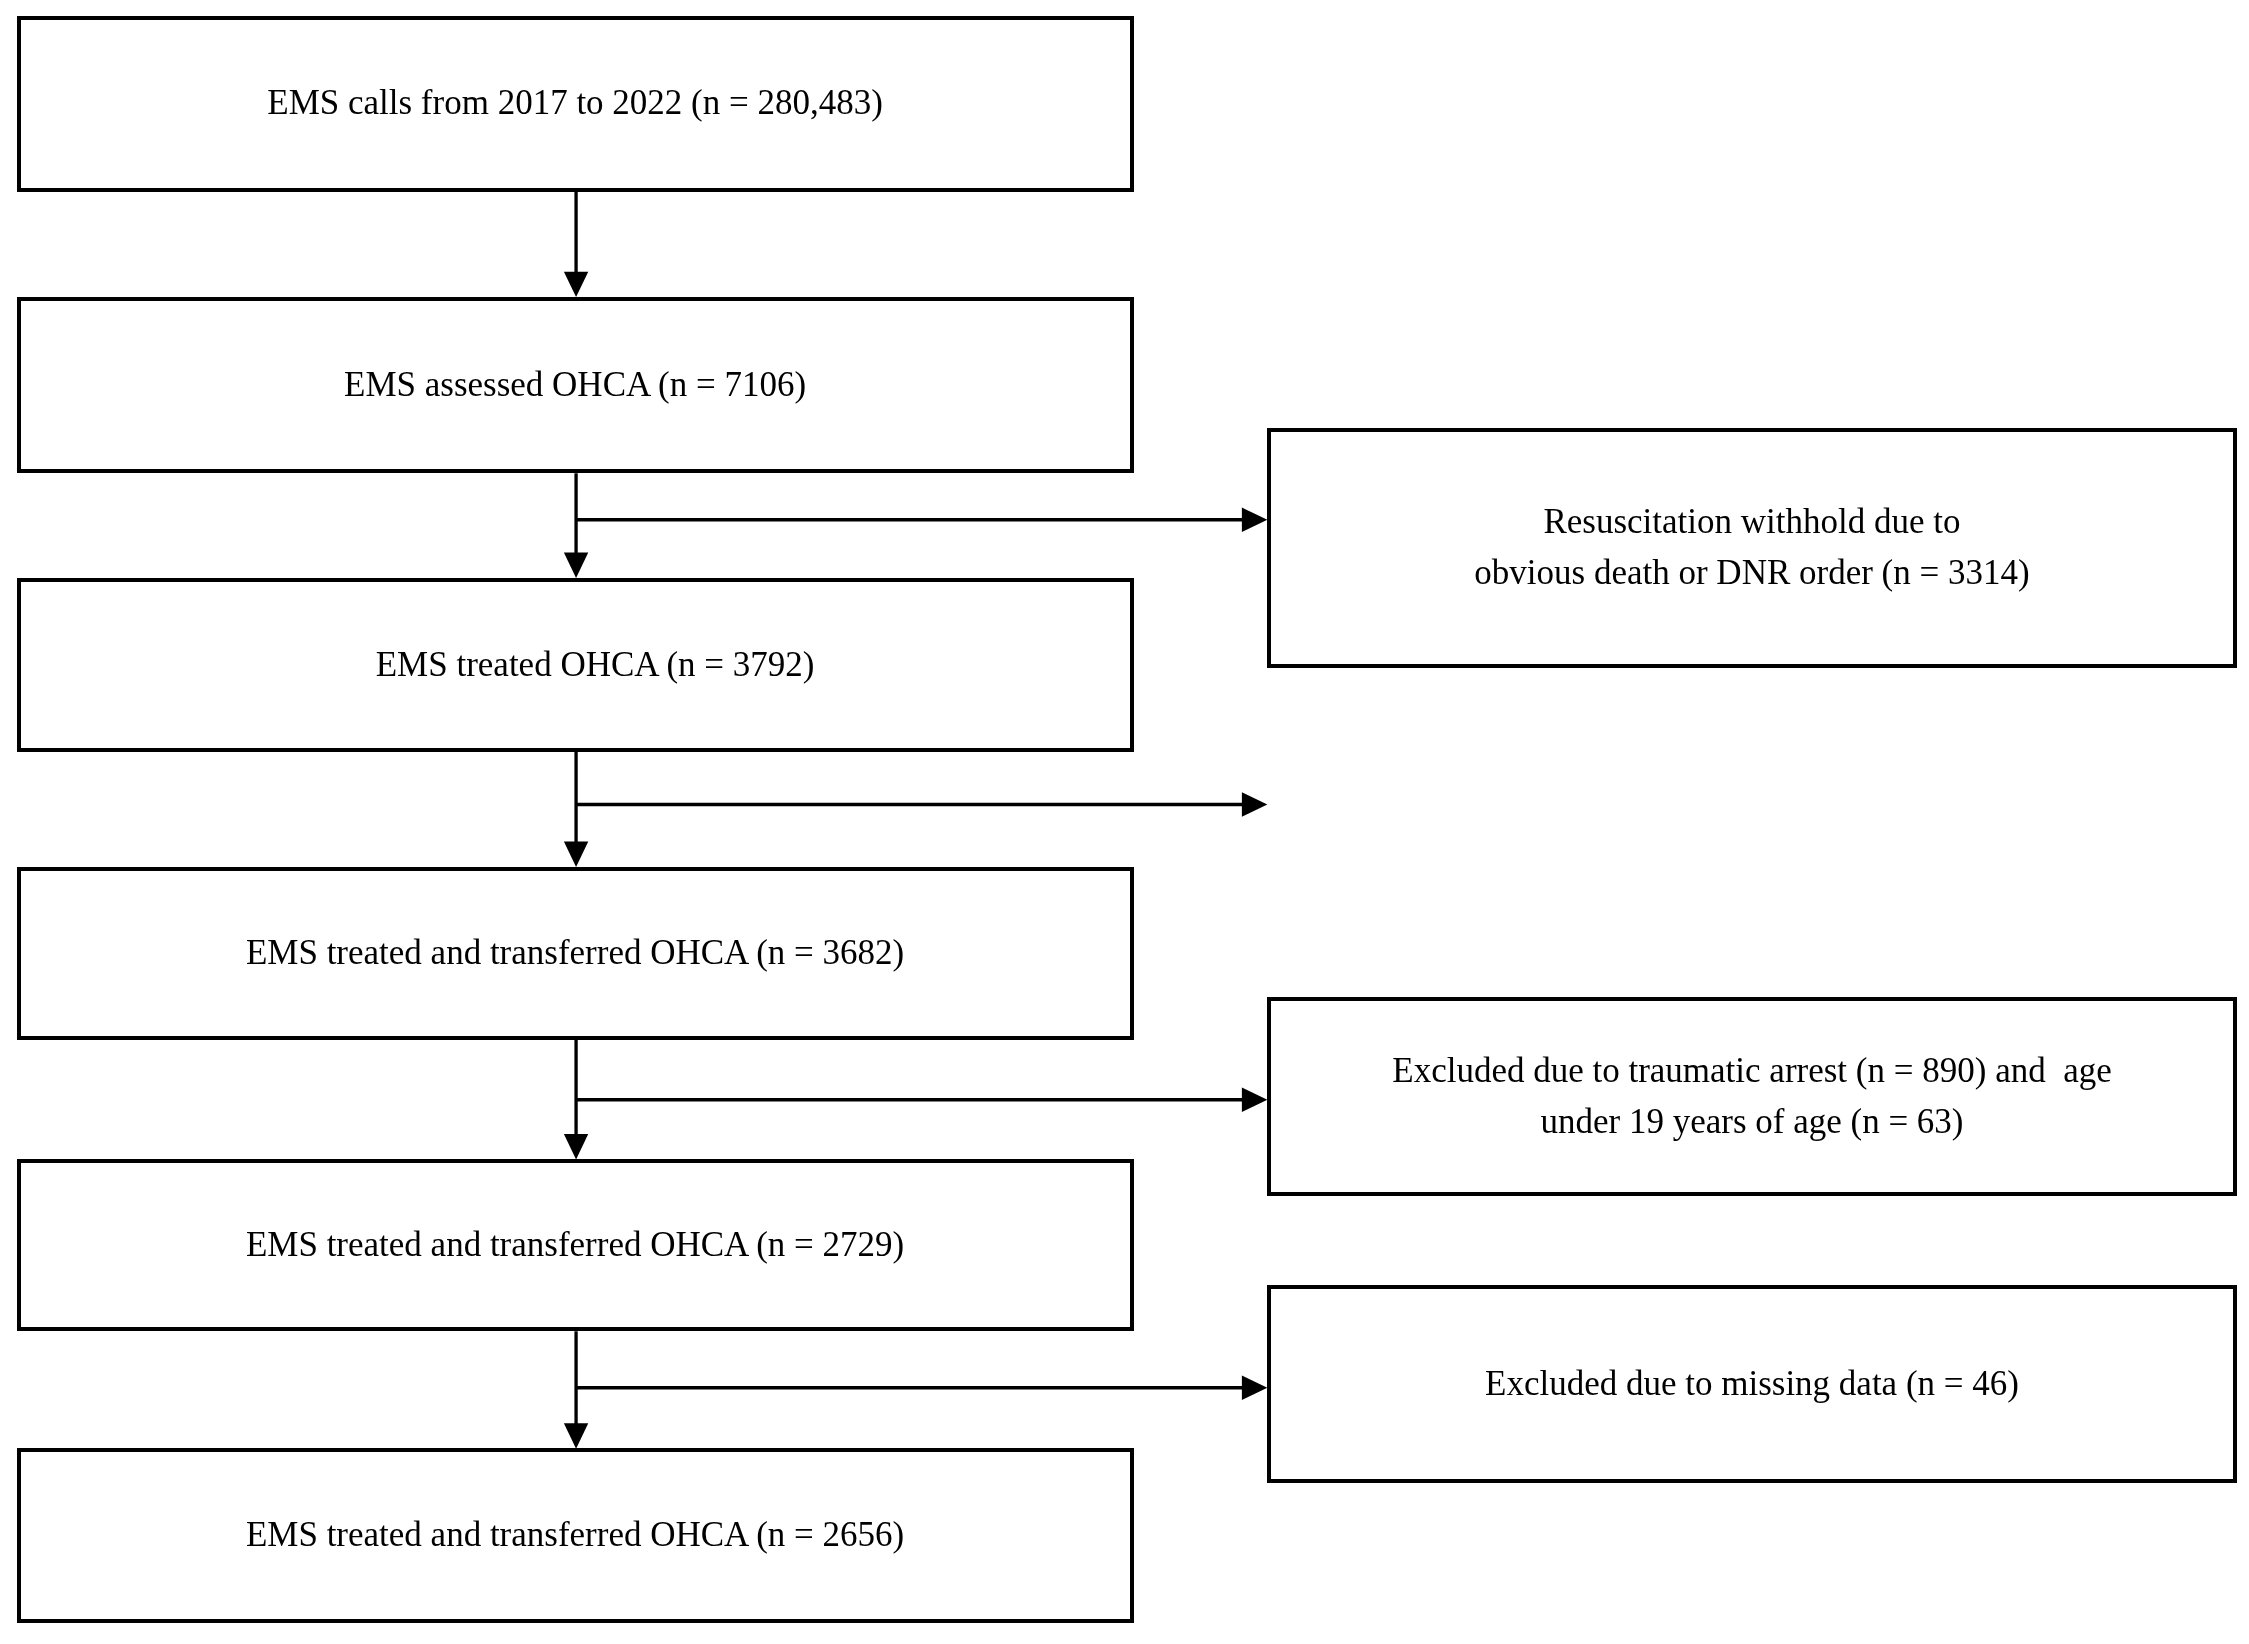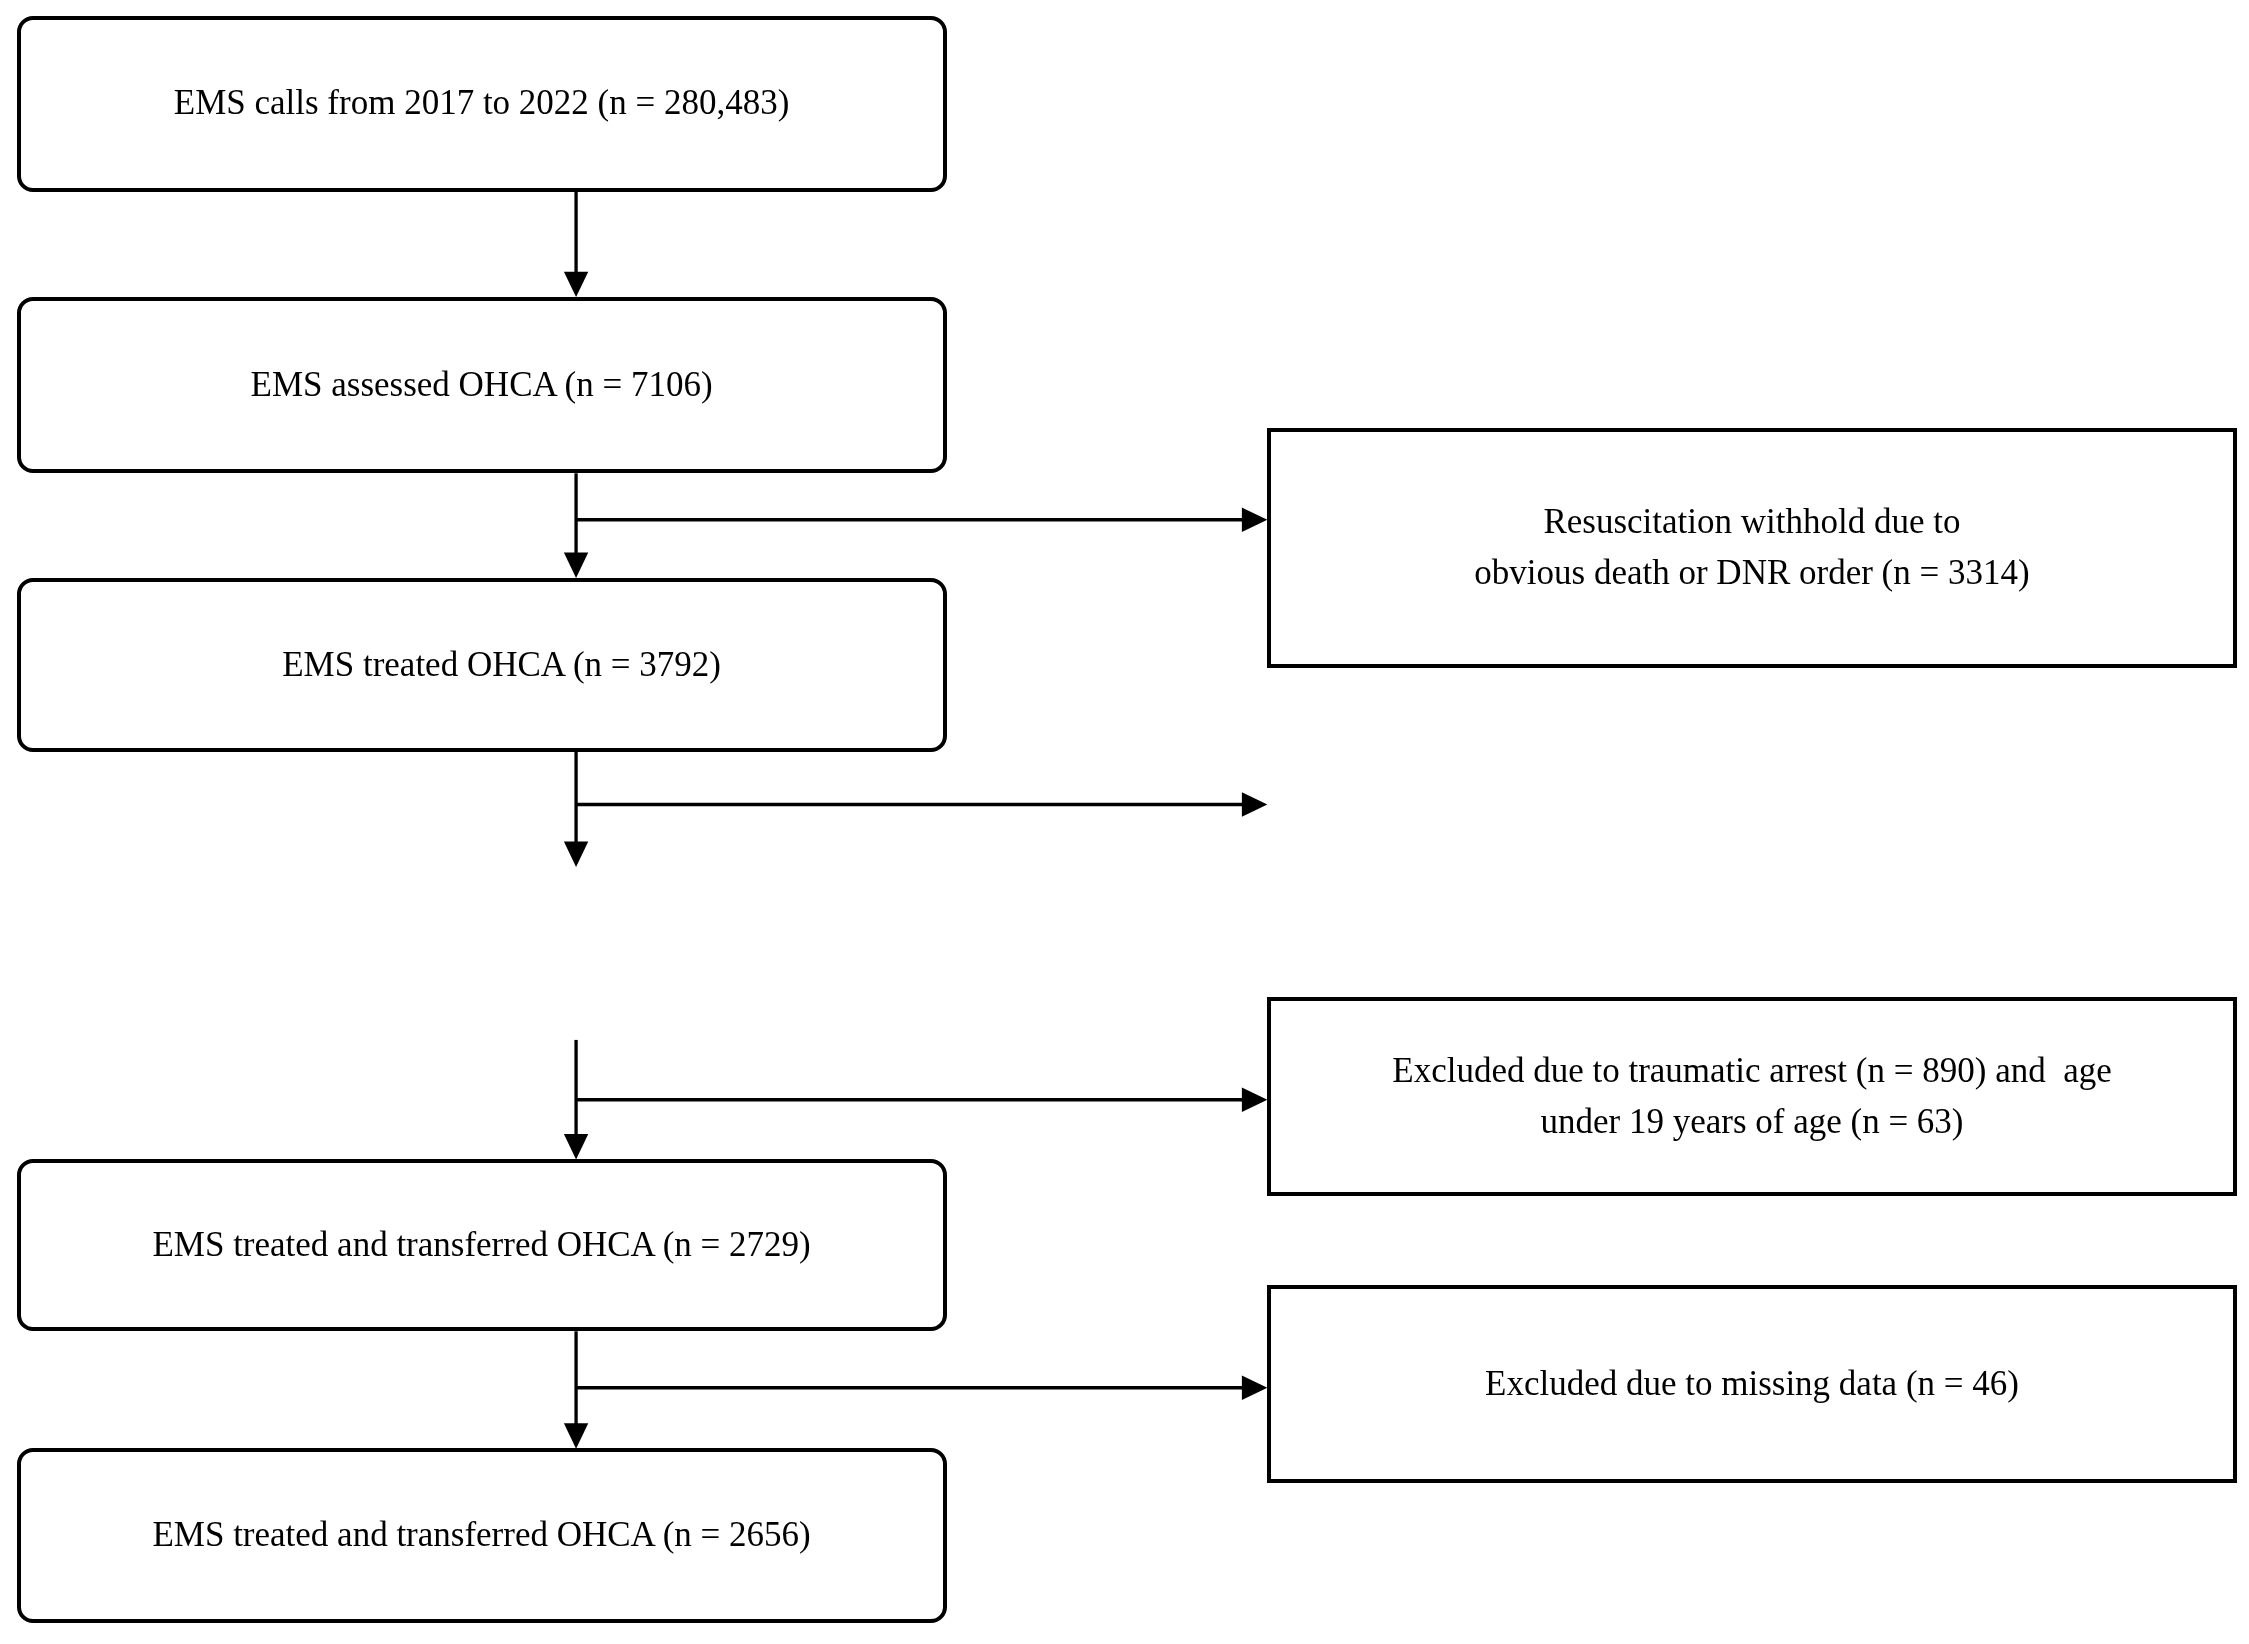--- a/index.html
+++ b/index.html
@@ -24,22 +24,21 @@
     display: flex;
     flex-direction: column;
     align-items: center;
     justify-content: center;
     text-align: center;
     font-size: 35px;
     line-height: 1.45;
   }
   .left-box {
     left: 16.6px;
-    width: 930px;
-    border-radius: 16px;
+    width: 1117px;
   }
   .right-box {
     left: 1267px;
     width: 970px;
   }
   .box-line {
     white-space: pre-wrap;
   }
   svg.connectors {
     position: absolute;
@@ -98,20 +97,23 @@
   </div>
 
   <div class="box left-box" style="top:297px;  height:176px;">
     <div class="box-line">EMS assessed OHCA (n = 7106)</div>
   </div>
 
   <div class="box left-box" style="top:578px; height:174px;padding-left:40px;">
     <div class="box-line">EMS treated OHCA (n = 3792)</div>
   </div>
 
+  <div class="box left-box" style="top:867px; height:173px;">
+    <div class="box-line">EMS treated and transferred OHCA (n = 3682)</div>
+  </div>
 
   <div class="box left-box" style="top:1159px; height:172px;">
     <div class="box-line">EMS treated and transferred OHCA (n = 2729)</div>
   </div>
 
   <div class="box left-box" style="top:1448px; height:175px;">
     <div class="box-line">EMS treated and transferred OHCA (n = 2656)</div>
   </div>
 
   <div class="box right-box" style="top:428px;  height:240px;">

